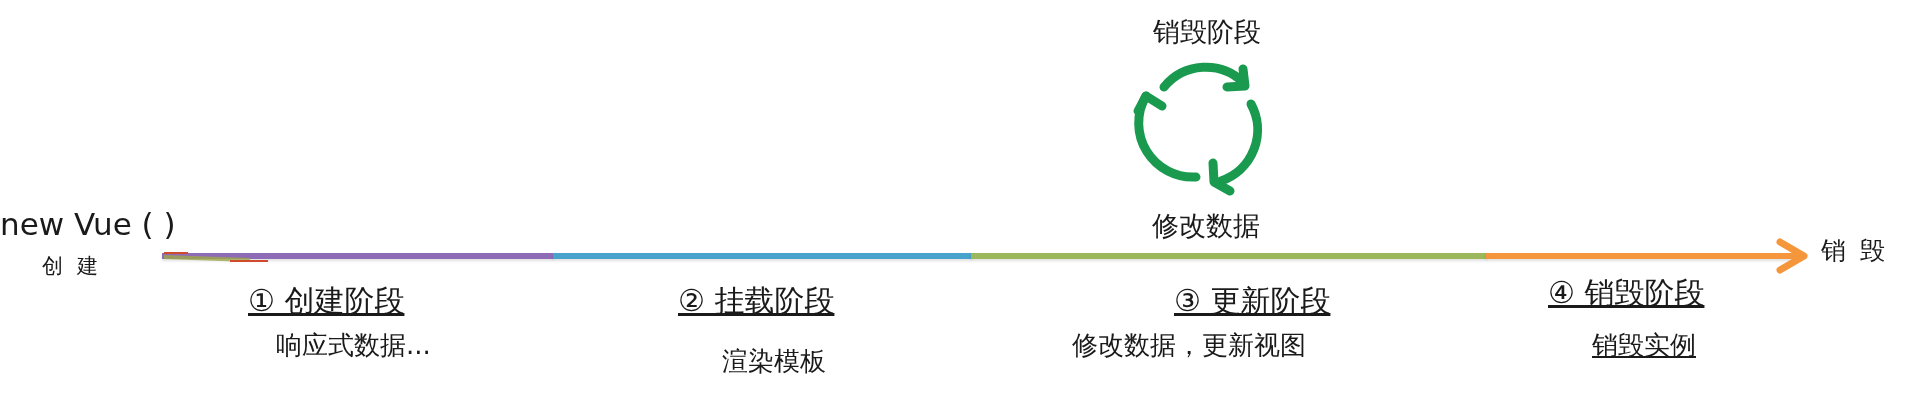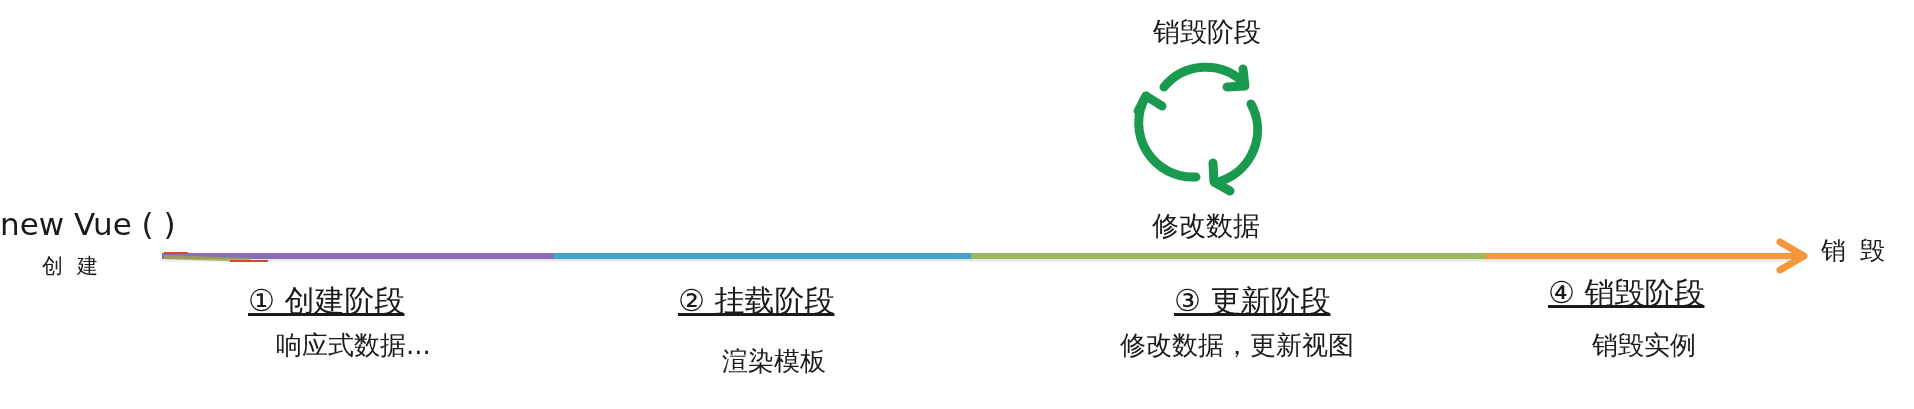--- a/index.html
+++ b/index.html
@@ -39,24 +39,24 @@
 
 <div class="abs end-label">销毁</div>
 
 <div class="abs stage-title" style="left:248px; top:281px;">① 创建阶段</div>
 <div class="abs stage-desc" style="left:276px; top:328px;">响应式数据...</div>
 
 <div class="abs stage-title" style="left:678px; top:281px;">② 挂载阶段</div>
 <div class="abs stage-desc" style="left:722px; top:344px;">渲染模板</div>
 
 <div class="abs stage-title" style="left:1139px; top:281px;margin-left:35px;">③ 更新阶段</div>
-<div class="abs stage-desc" style="left:1120px; top:328px;">修改数据，更新视图</div>
+<div class="abs stage-desc" style="left:1072px; top:328px;">修改数据，更新视图</div>
 
 <div class="abs stage-title" style="left:1548px; top:265px;margin-top:8px;">④ 销毁阶段</div>
-<div class="abs stage-desc" style="left:1592px; top:328px;">销毁实例</div>
+<div class="abs stage-desc" style="left:1592px; top:328px;text-decoration:underline;">销毁实例</div>
 
 <div class="abs loop-top">销毁阶段</div>
 
 <svg class="abs" style="left:1130px; top:58px;" width="142" height="140" viewBox="0 0 142 140">
   <g stroke="#1a9a4e" stroke-width="9" fill="none" stroke-linecap="round" stroke-linejoin="round">
 
     <path d="M34 29 A54 54 0 0 1 113 24"></path>
     <path d="M113 11 L115 28 L97 29"></path>
 
     <path d="M121 46 A54 54 0 0 1 91 123"></path>

